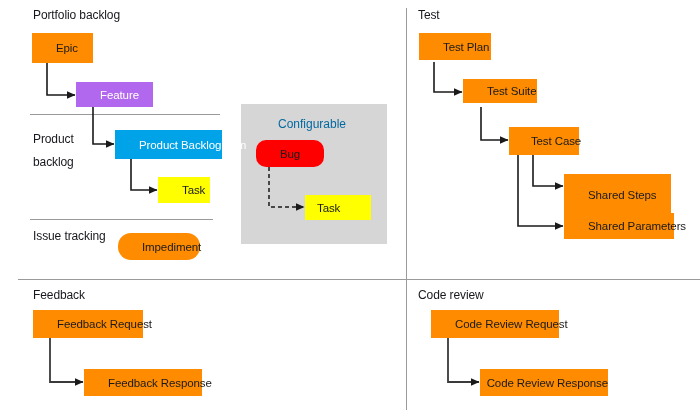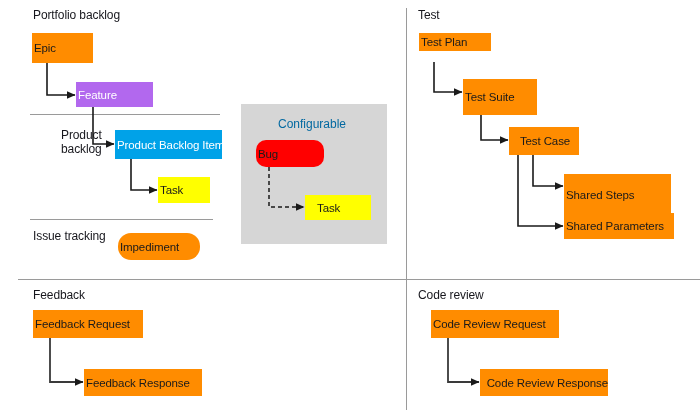--- a/index.html
+++ b/index.html
@@ -9,35 +9,35 @@
     font-family:"Liberation Sans", sans-serif;
     overflow:hidden;
     position:relative;
   }
   #canvas{position:absolute;left:0;top:0;width:700px;height:416px;}
   .node{
     position:absolute;
     display:flex;
     align-items:center;
     box-sizing:border-box;
-    padding-left:2px;
+    padding-left:24px;
     font-size:11.5px;
     color:#1a1a1a;
     letter-spacing:-0.1px;
     white-space:nowrap;
   }
   .node.light{color:#ffffff;}
   .grp-title{
     position:absolute;
     font-size:12px;
     color:#17171d;
     white-space:nowrap;
     letter-spacing:-0.1px;
   }
-  .grp-title.two-line{line-height:14px;white-space:normal;width:70px;margin-left:28px;}
+  .grp-title.two-line{line-height:23px;white-space:normal;width:70px;}
   .panel{
     position:absolute;
     background:#d6d6d6;
     box-sizing:border-box;
   }
   .panel-title{
     position:absolute;
     font-size:12px;
     color:#0369a1;
     white-space:nowrap;
@@ -122,25 +122,25 @@
   </div>
 
   <div class="node" style="left:256px;top:140px;width:68px;height:27px;background:#FF0000;border-radius:10px;">
     <span>Bug</span>
   </div>
 
   <div class="node" style="left:305px;top:195px;width:66px;height:25px;background:#FFFF00;padding-left:12px;">
     <span>Task</span>
   </div>
 
-  <div class="node" style="left:419px;top:33px;width:72px;height:18px;background:#FF8C00;">
+  <div class="node" style="left:419px;top:33px;width:72px;height:27px;background:#FF8C00;">
     <span>Test Plan</span>
   </div>
 
-  <div class="node" style="left:463px;top:79px;width:74px;height:36px;background:#FF8C00;">
+  <div class="node" style="left:463px;top:79px;width:74px;height:24px;background:#FF8C00;">
     <span>Test Suite</span>
   </div>
 
   <div class="node" style="left:509px;top:127px;width:70px;height:28px;background:#FF8C00;justify-content:center;">
     <span>Test Case</span>
   </div>
 
   <div class="node" style="left:564px;top:174px;width:107px;height:41px;background:#FF8C00;">
     <span>Shared Steps</span>
   </div>

